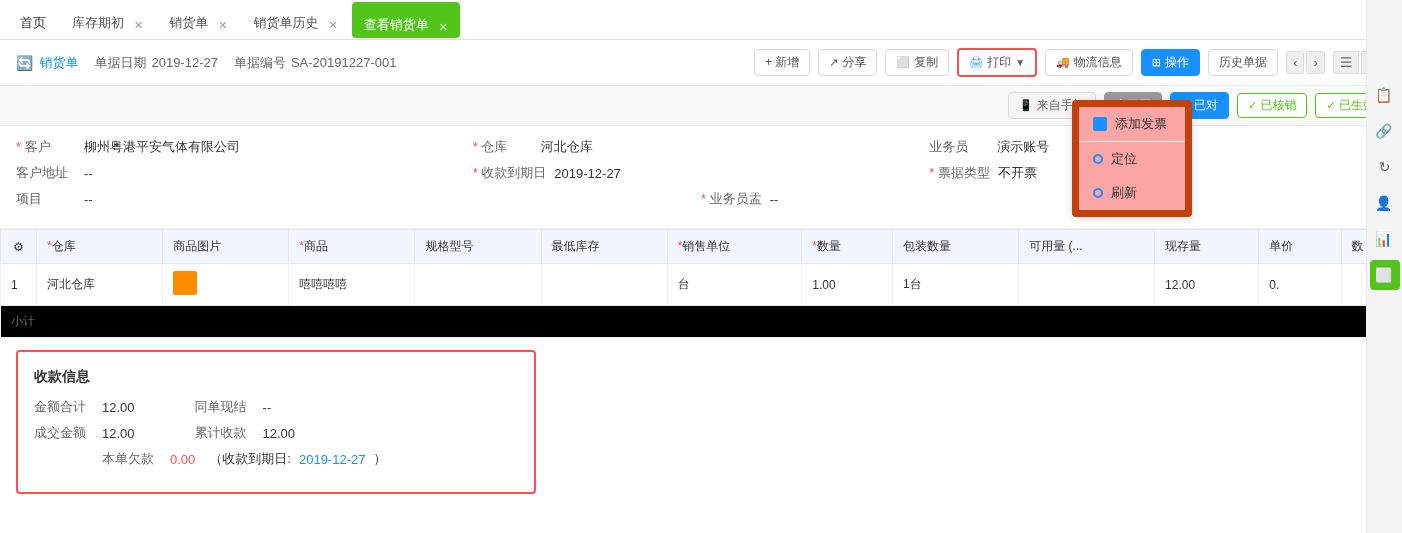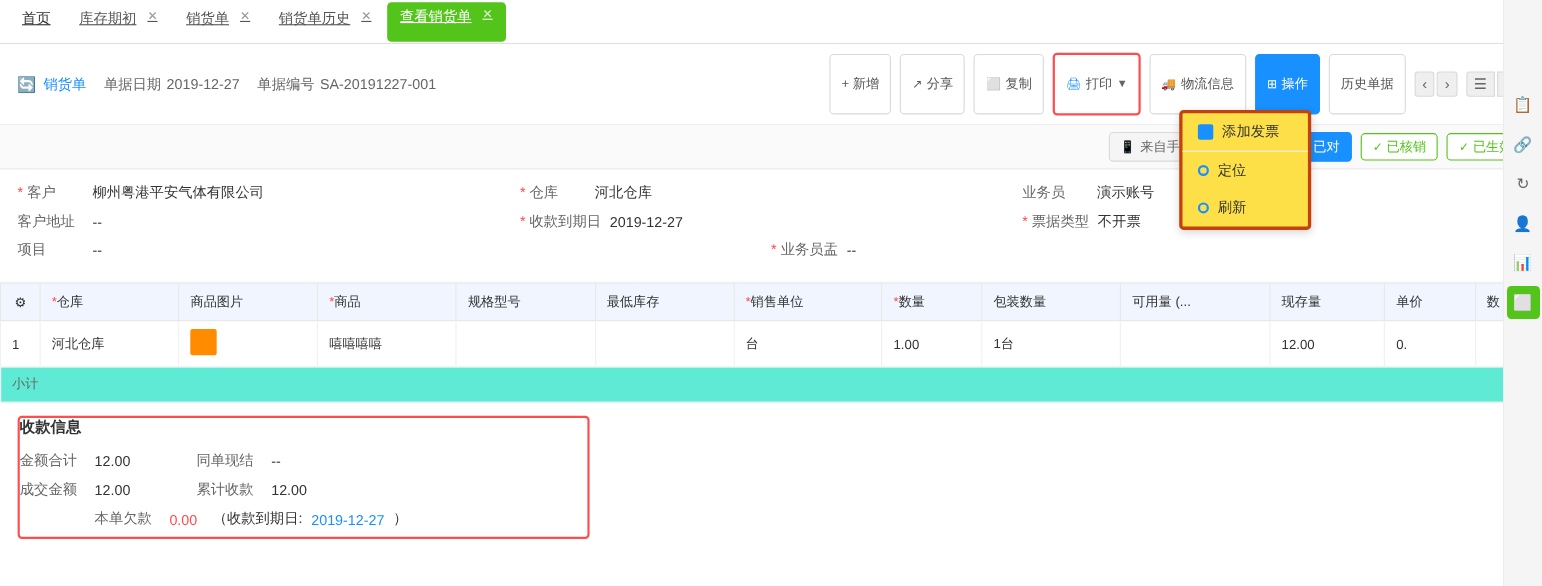--- a/index.html
+++ b/index.html
@@ -4,43 +4,42 @@
   <style>
     * { box-sizing: border-box; margin: 0; padding: 0; }
     body { font-family: -apple-system, BlinkMacSystemFont, "Segoe UI", "Microsoft YaHei", sans-serif; font-size: 13px; background: #f0f2f5; color: #333; }
     
     
     .tab-bar {
       display: flex; align-items: center; background: #fff; border-bottom: 1px solid #e0e0e0;
       height: 40px; padding: 0 8px; gap: 2px;
     }
     .tab-item {
-      display: flex; align-items: flex-start; padding: 6px 12px; cursor: pointer;
+      display: flex; align-items: flex-end; padding: 6px 12px; cursor: pointer;
       border-radius: 4px 4px 0 0; font-size: 13px; gap: 6px; height: 36px;
       color: #555;
-      text-decoration: underline;
     }
     .tab-close { color: #999; font-size: 11px; cursor: pointer; margin-left: 4px; }
     .tab-home { color: #333; font-weight: 500; }
     .tab-highlight { background: #52c41a; color: #fff; border-radius: 4px; padding: 4px 12px; }
     .tab-highlight .tab-close { color: rgba(255,255,255,0.8); }
     .close-btn-right { margin-left: auto; color: #999; cursor: pointer; font-size: 16px; }
 
     
     .doc-header {
       display: flex; align-items: center; padding: 8px 16px; border-bottom: 1px solid #e8e8e8;
       background: #fff; justify-content: space-between;
     }
     .doc-title-section { display: flex; align-items: center; gap: 16px; }
     .doc-title { display: flex; align-items: center; gap: 6px; font-weight: 500; color: #1890ff; }
     .doc-meta { display: flex; align-items: center; gap: 16px; color: #666; font-size: 13px; }
     .doc-meta-item { display: flex; align-items: center; gap: 5px; }
     .doc-actions { display: flex; align-items: center; gap: 8px; }
     .action-btn {
-      display: flex; align-items: center; gap: 4px; padding: 18px 10px;
+      display: flex; align-items: center; gap: 4px; padding: 4px 10px;
       border: 1px solid #d9d9d9; border-radius: 4px; cursor: pointer;
       background: #fff; color: #555; font-size: 12px;
     }
     .action-btn.highlight { border: 2px solid #ff4d4f; background: #fff; color: #555; }
     .status-btn {
       padding: 3px 10px; border-radius: 4px; font-size: 12px; cursor: pointer;
       border: 1px solid transparent;
       text-align: right;
     }
     .status-btn.cancelled { background: #fff; border-color: #52c41a; color: #52c41a; }
@@ -76,39 +75,39 @@
     .table-section { overflow-x: auto; }
     table { width: 100%; border-collapse: collapse; font-size: 12px; }
     thead th {
       background: #f0f5ff; padding: 8px 10px; text-align: left;
       border: 1px solid #e8e8e8; font-weight: 500; color: #333; white-space: nowrap;
     }
     thead th .required-mark { color: #ff4d4f; }
     tbody td {
       padding: 7px 10px; border: 1px solid #f0f0f0; color: #333; white-space: nowrap;
     }
-    .subtotal-row td { background: #5eead4; color: #666; font-size: 12px; }
+    .subtotal-row td { background: #000000; color: #666; font-size: 12px; }
     .col-settings { width: 36px; text-align: center; }
 
     
     .payment-info {
-      margin: 12px 16px; padding: 0; border: 2px solid #ff4d4f;
+      margin: 12px 16px; padding: 16px; border: 2px solid #ff4d4f;
       border-radius: 4px; background: #fff; max-width: 520px;
     }
     .payment-title { font-weight: bold; font-size: 14px; margin-bottom: 12px; }
     .payment-row { display: flex; gap: 60px; margin-bottom: 8px; }
     .payment-field { display: flex; align-items: center; gap: 8px; }
     .payment-label { color: #666; min-width: 60px; }
     .payment-value { color: #333; }
     .payment-value.red { color: #ff4d4f; }
 
     
     .dropdown-menu {
-      position: absolute; top: 66px; right: 220px; background: #fde047;
-      border: 3px solid #c2410c; border-radius: 4px; box-shadow: 0 2px 8px rgba(0,0,0,0.15);
+      position: absolute; top: 66px; right: 220px; background: #fca5a5;
+      border: 7px solid #c2410c; border-radius: 4px; box-shadow: 0 2px 8px rgba(0,0,0,0.15);
       z-index: 100; min-width: 120px;
     }
     .menu-item {
       display: flex; align-items: center; gap: 8px; padding: 8px 14px;
       cursor: pointer; font-size: 13px; color: #333;
     }
     .menu-icon-sq { width: 14px; height: 14px; background: #1890ff; border-radius: 2px; flex-shrink: 0; }
     .menu-icon-circle { width: 10px; height: 10px; border-radius: 50%; border: 2px solid #1890ff; flex-shrink: 0; }
     .menu-icon-circle.blue-fill { background: #1890ff; border-color: #1890ff; }
     .menu-divider { height: 1px; background: #f0f0f0; }
@@ -344,21 +343,21 @@
       <div class="payment-field">
         <span class="payment-label">成交金额</span>
         <span class="payment-value">12.00</span>
       </div>
       <div class="payment-field">
         <span class="payment-label">累计收款</span>
         <span class="payment-value">12.00</span>
       </div>
     </div>
     <div class="payment-row">
-      <div class="payment-field" style="flex-wrap:wrap;align-items:flex-end;">
+      <div class="payment-field" style="flex-wrap:wrap;">
         <span class="payment-label" style="min-width:auto; margin-right: 60px;"></span>
         <span class="payment-label">本单欠款</span>
         <span class="payment-value red">0.00</span>
         <span class="payment-value" style="margin-left:6px;">（收款到期日:</span>
         <span class="payment-value" style="color:#1890ff;">2019-12-27</span>
         <span class="payment-value">）</span>
       </div>
     </div>
   </div>
 

